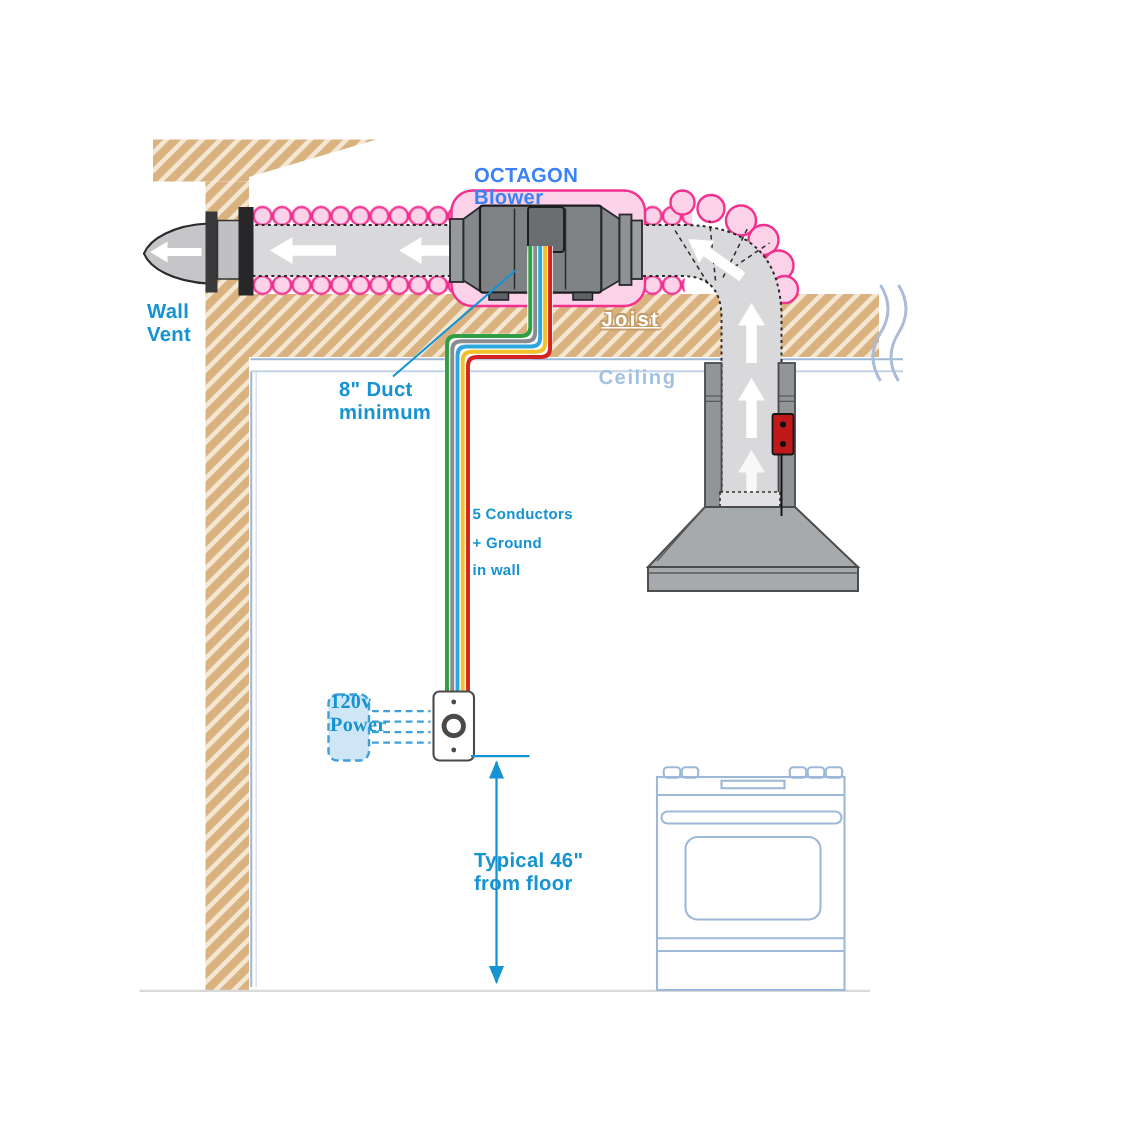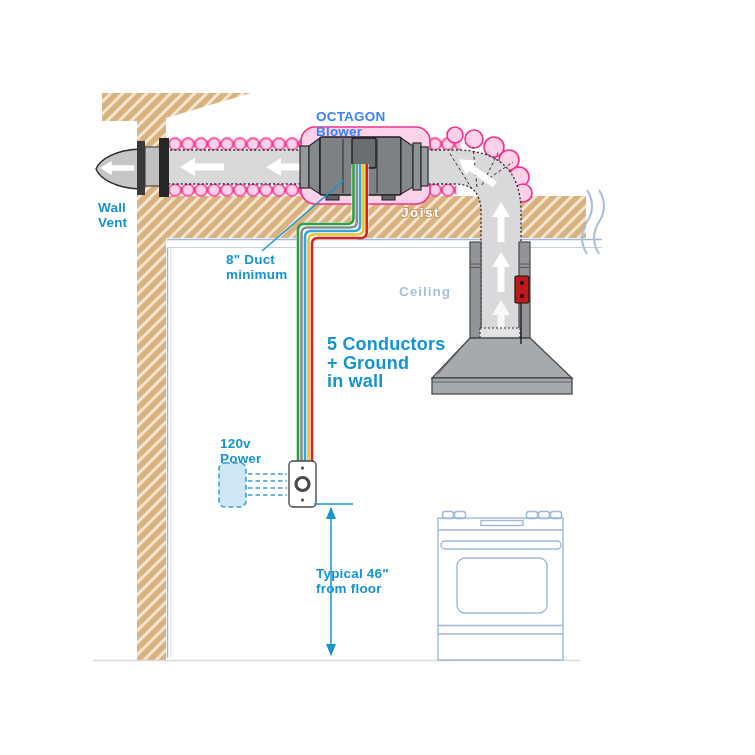--- a/index.html
+++ b/index.html
@@ -5,21 +5,21 @@
   html,body{margin:0;padding:0;background:#fff;}
   #stage{position:relative;width:755px;height:755px;background:#fff;overflow:hidden;
          font-family:"Liberation Sans",sans-serif;}
   #stage svg{position:absolute;left:0;top:0;}
   .lbl{position:absolute;font-weight:bold;font-size:13.5px;line-height:15px;
        color:#1593d2;white-space:pre-line;letter-spacing:.2px;}
   .lbl-octagon{color:#3b82f6;width:94px;}
   .lbl-joist{color:#fff;letter-spacing:1.5px;
        text-shadow:1px 1px 0 #c49a66,-1px -1px 0 #c49a66,1px -1px 0 #c49a66,-1px 1px 0 #c49a66;}
   .lbl-ceiling{color:#a4c2de;letter-spacing:1px;}
-  .lbl-conductors{font-size:18px;line-height:18.5px;margin-left:12px;}
+  .lbl-conductors{font-size:10px;line-height:18.5px;}
   .lbl-hood{color:#fff;width:130px;text-align:center;line-height:14.5px;}
 </style>
 </head>
 <body>
 
 <div id="stage">
 
 <svg width="755" height="755" viewBox="0 0 755 755">
   <defs>
     <pattern id="hatch" patternUnits="userSpaceOnUse" width="12" height="12">
@@ -179,23 +179,23 @@
     <polygon points="331,656 326,644 336,644" fill="#1593d2"></polygon>
   </g>
 </svg>
 
 <div class="lbl" style="left:98px;top:200px;">Wall
 Vent</div>
 <div class="lbl lbl-octagon" style="left:316px;top:109px;">OCTAGON
 Blower</div>
 <div class="lbl" style="left:226px;top:252px;">8" Duct
 minimum</div>
-<div class="lbl lbl-joist" style="left:401px;top:205px;">Joist</div>
-<div class="lbl lbl-ceiling" style="left:399px;top:244px;margin-top:40px;">Ceiling</div>
+<div class="lbl lbl-joist" style="left:401px;top:205px;text-decoration:underline;">Joist</div>
+<div class="lbl lbl-ceiling" style="left:399px;top:244px;">Ceiling</div>
 <div class="lbl lbl-conductors" style="left:315px;top:335px;">5 Conductors
 + Ground
 in wall</div>
-<div class="lbl" style="left:220px;top:436px;">120v
+<div class="lbl" style="left:220px;top:460px;font-family:Liberation Serif, serif;">120v
 Power</div>
 <div class="lbl" style="left:316px;top:566px;">Typical 46"
 from floor</div>
 
 </div>
 
 </body></html>

